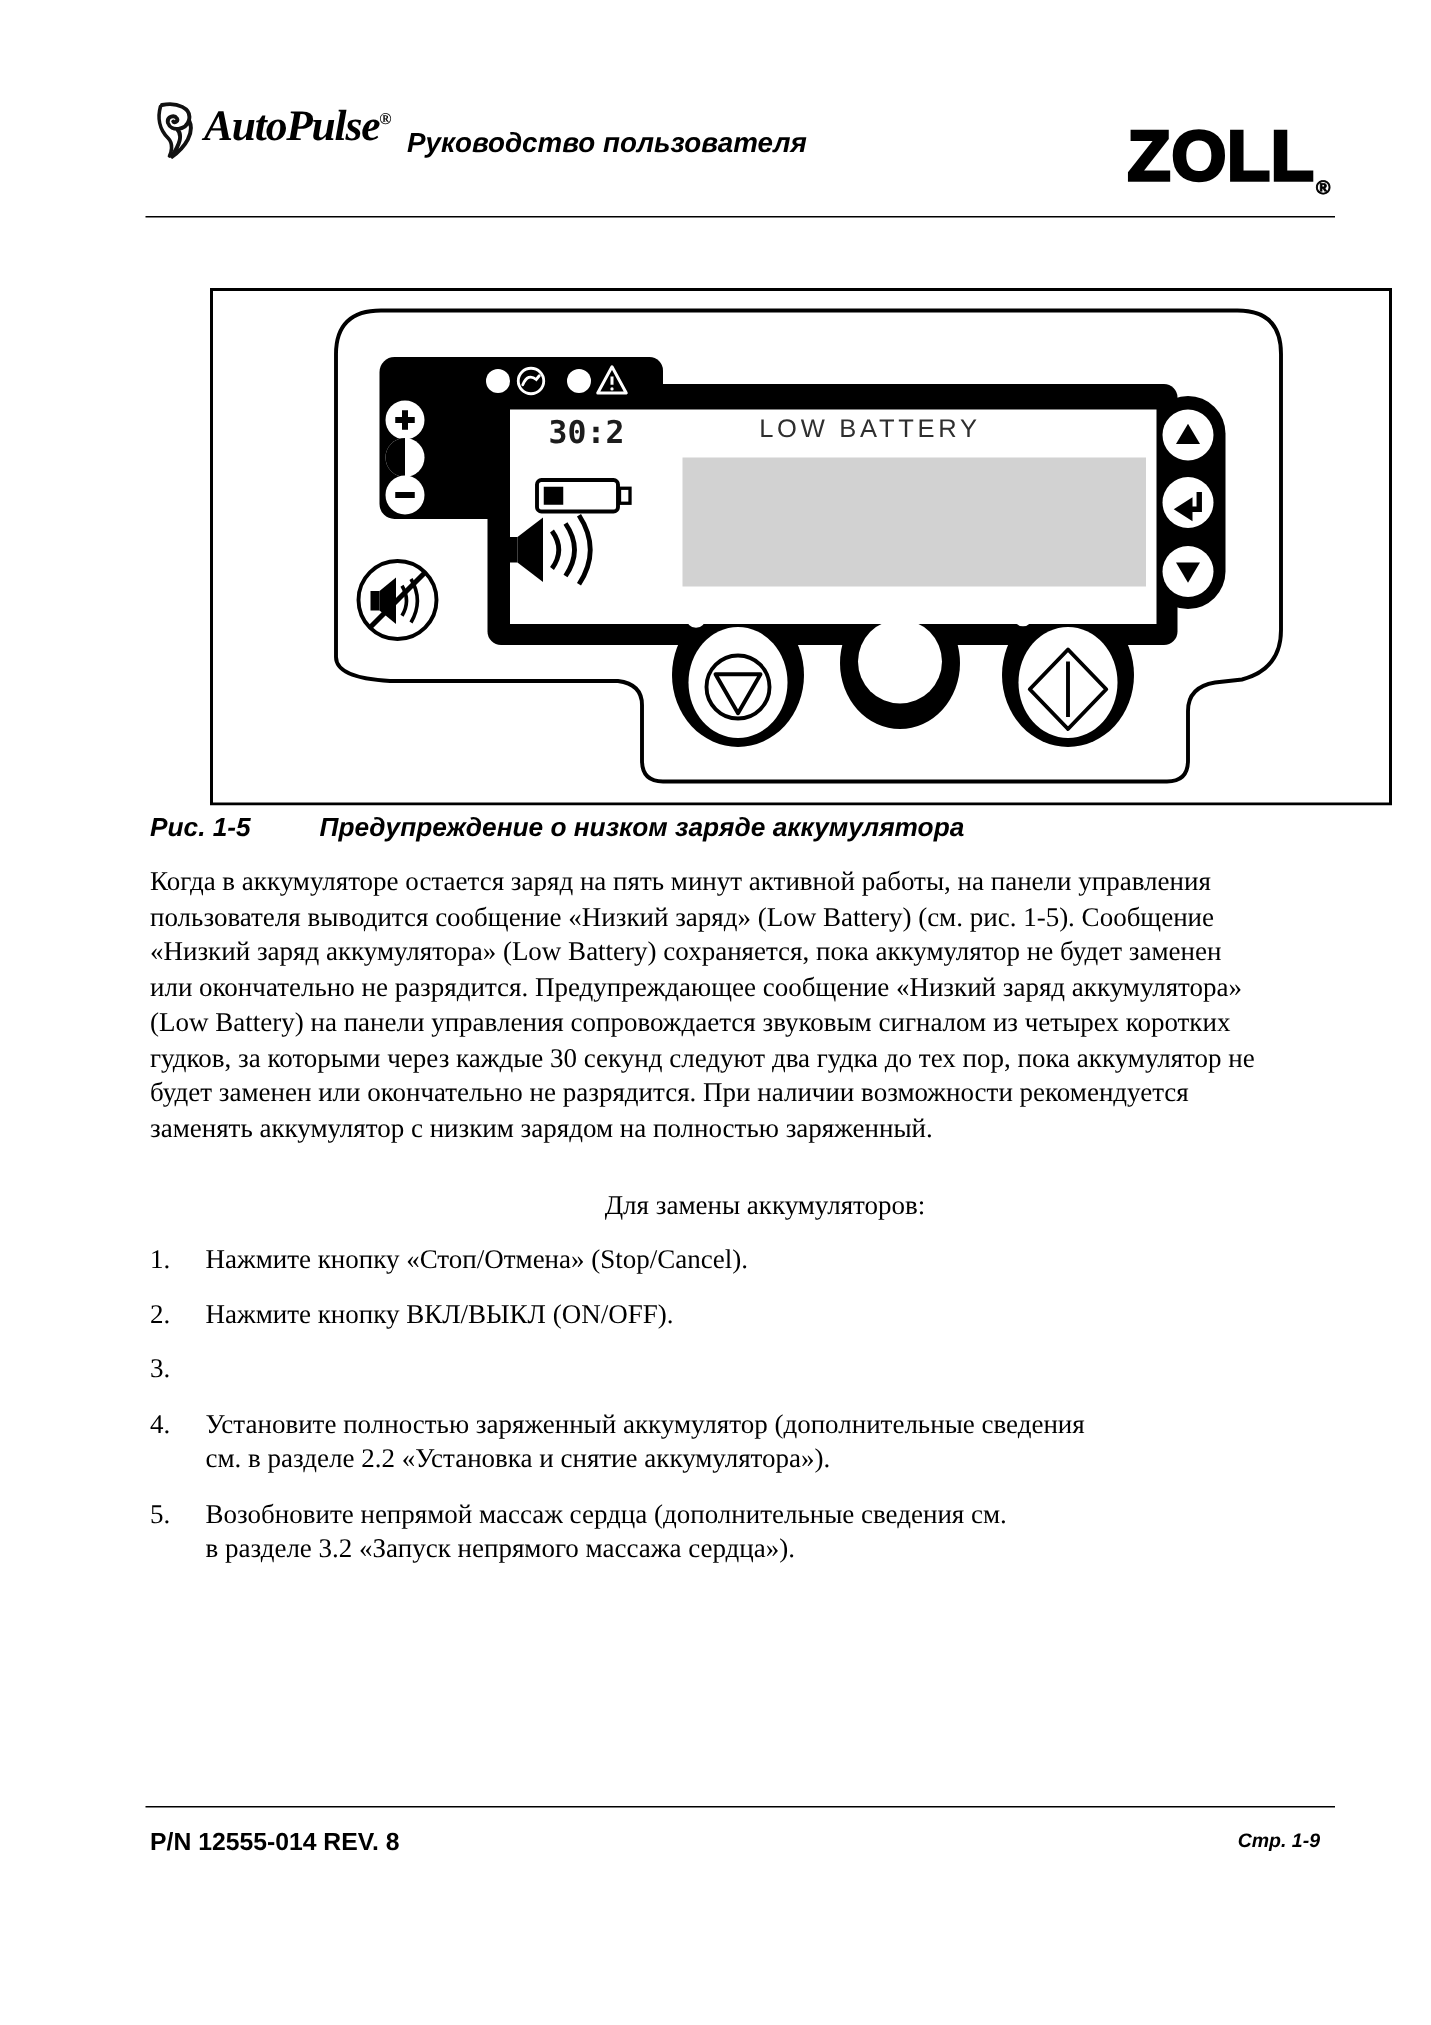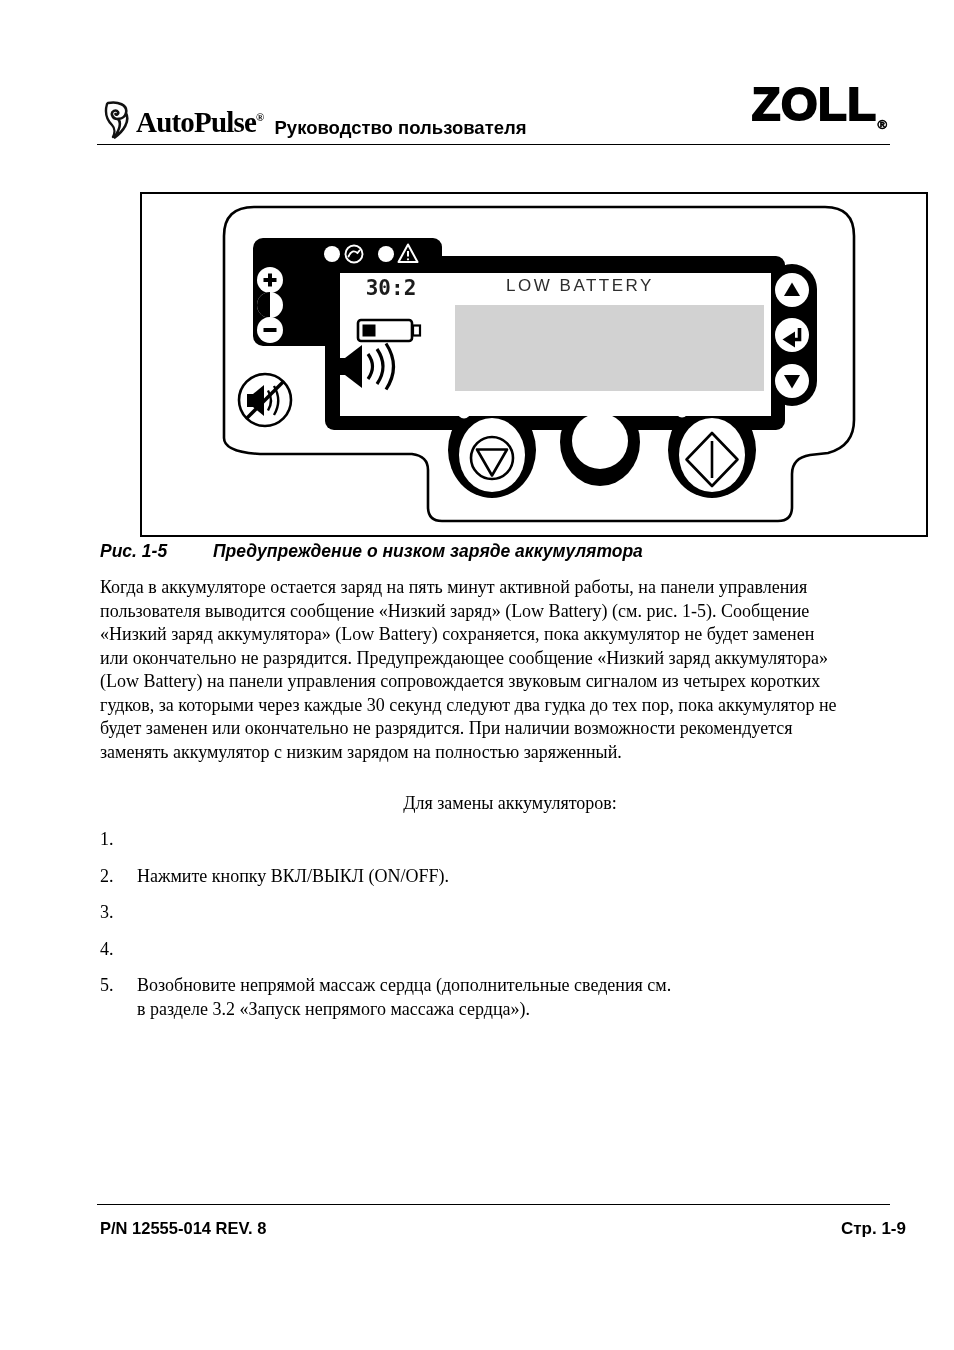--- a/index.html
+++ b/index.html
@@ -1,44 +1,44 @@
 <!DOCTYPE html>
 <html><head>
 <meta charset="utf-8">
 <style>
   html,body{margin:0;padding:0;background:#ffffff;}
   body{width:954px;height:1350px;position:relative;font-family:"Liberation Serif",serif;color:#000;overflow:hidden;}
 
   
-  .logo-row{position:absolute;left:104px;top:101px;display:flex;align-items:flex-end;}
+  .logo-row{position:absolute;left:104px;top:68px;display:flex;align-items:flex-start;font-style:italic;}
   .ap-mark{width:30px;height:38px;margin-right:2px;}
   .ap-text{font-family:"Liberation Serif",serif;font-weight:bold;font-size:29px;letter-spacing:-0.8px;}
   .ap-reg{font-size:11px;vertical-align:super;font-weight:bold;}
-  .hdr-subtitle{font-family:"Liberation Sans",sans-serif;font-weight:bold;font-size:18.5px;margin-left:11px;margin-top:3px;}
+  .hdr-subtitle{font-family:"Liberation Sans",sans-serif;font-weight:bold;font-size:18.5px;margin-left:11px;margin-top:16px;}
   .zoll{position:absolute;right:68px;top:76px;font-family:"Liberation Sans",sans-serif;font-weight:900;font-size:47px;letter-spacing:0.5px;margin-left:44px;-webkit-text-stroke:2.2px #000;}
   .zoll-reg{font-size:13px;-webkit-text-stroke:0.6px #000;letter-spacing:0;position:relative;top:9px;left:1px;}
   .hdr-rule{position:absolute;left:97px;top:144px;width:793px;border-top:1.8px solid #000;}
 
   
   .figure-wrap{position:absolute;left:100px;top:192px;margin-left:40px;}
   .fig-caption{position:absolute;left:100px;top:541px;font-family:"Liberation Sans",sans-serif;font-weight:bold;font-style:italic;font-size:17.5px;white-space:nowrap;}
   .fig-caption .cap-label{display:inline-block;width:113px;}
 
   
   .para1{position:absolute;left:100px;top:576px;width:820px;font-size:18px;line-height:23.5px;white-space:pre-line;}
   .para2{position:absolute;left:100px;top:792px;width:820px;font-size:18px;line-height:23.5px;text-align:center;}
   .steps{position:absolute;left:100px;top:828px;width:740px;}
   .step{display:flex;margin-bottom:13px;font-size:18px;line-height:23.5px;}
   .step-num{width:37px;flex:0 0 37px;}
   .step-text{white-space:pre-line;max-width:680px;}
 
   
   .ftr-rule{position:absolute;left:97px;top:1204px;width:793px;border-top:1.6px solid #000;}
   .ftr-left{position:absolute;left:100px;top:1219px;font-family:"Liberation Sans",sans-serif;font-weight:bold;font-size:16.5px;}
-  .ftr-right{position:absolute;right:48px;top:1219px;font-family:"Liberation Sans",sans-serif;font-weight:bold;font-size:17px;}
+  .ftr-right{position:absolute;right:74px;top:1219px;font-family:"Liberation Sans",sans-serif;font-weight:bold;font-size:13px;font-style:italic;}
 </style>
 </head>
 <body>
 
 <div>
 
   <div class="logo-row">
     <svg class="ap-mark" viewBox="0 0 30 38">
       <path d="M4,2 C14,0 24,4 22,12 C20,19 10,20 8,14 C7,10 12,8 14,11 C15,13 12,14.5 11.5,13
                M22,12 C26,20 20,30 10,37 C16,28 18,22 14,18" fill="none" stroke="#111" stroke-width="2.6" stroke-linecap="round"></path>
@@ -162,30 +162,33 @@
 или окончательно не разрядится. Предупреждающее сообщение «Низкий заряд аккумулятора»
 (Low Battery) на панели управления сопровождается звуковым сигналом из четырех коротких
 гудков, за которыми через каждые 30 секунд следуют два гудка до тех пор, пока аккумулятор не
 будет заменен или окончательно не разрядится. При наличии возможности рекомендуется
 заменять аккумулятор с низким зарядом на полностью заряженный.</div>
   <div class="para2">Для замены аккумуляторов:</div>
 
   <div class="steps">
     <div class="step">
       <span class="step-num">1.</span>
+      <span class="step-text">Нажмите кнопку «Стоп/Отмена» (Stop/Cancel).</span>
     </div>
     <div class="step">
       <span class="step-num">2.</span>
       <span class="step-text">Нажмите кнопку ВКЛ/ВЫКЛ (ON/OFF).</span>
     </div>
     <div class="step">
       <span class="step-num">3.</span>
     </div>
     <div class="step">
       <span class="step-num">4.</span>
+      <span class="step-text">Установите полностью заряженный аккумулятор (дополнительные сведения
+см. в разделе 2.2 «Установка и снятие аккумулятора»).</span>
     </div>
     <div class="step">
       <span class="step-num">5.</span>
       <span class="step-text">Возобновите непрямой массаж сердца (дополнительные сведения см.
 в разделе 3.2 «Запуск непрямого массажа сердца»).</span>
     </div>
   </div>
 
   <div class="ftr-rule"></div>
   <div class="ftr-left">P/N 12555-014 REV. 8</div>

